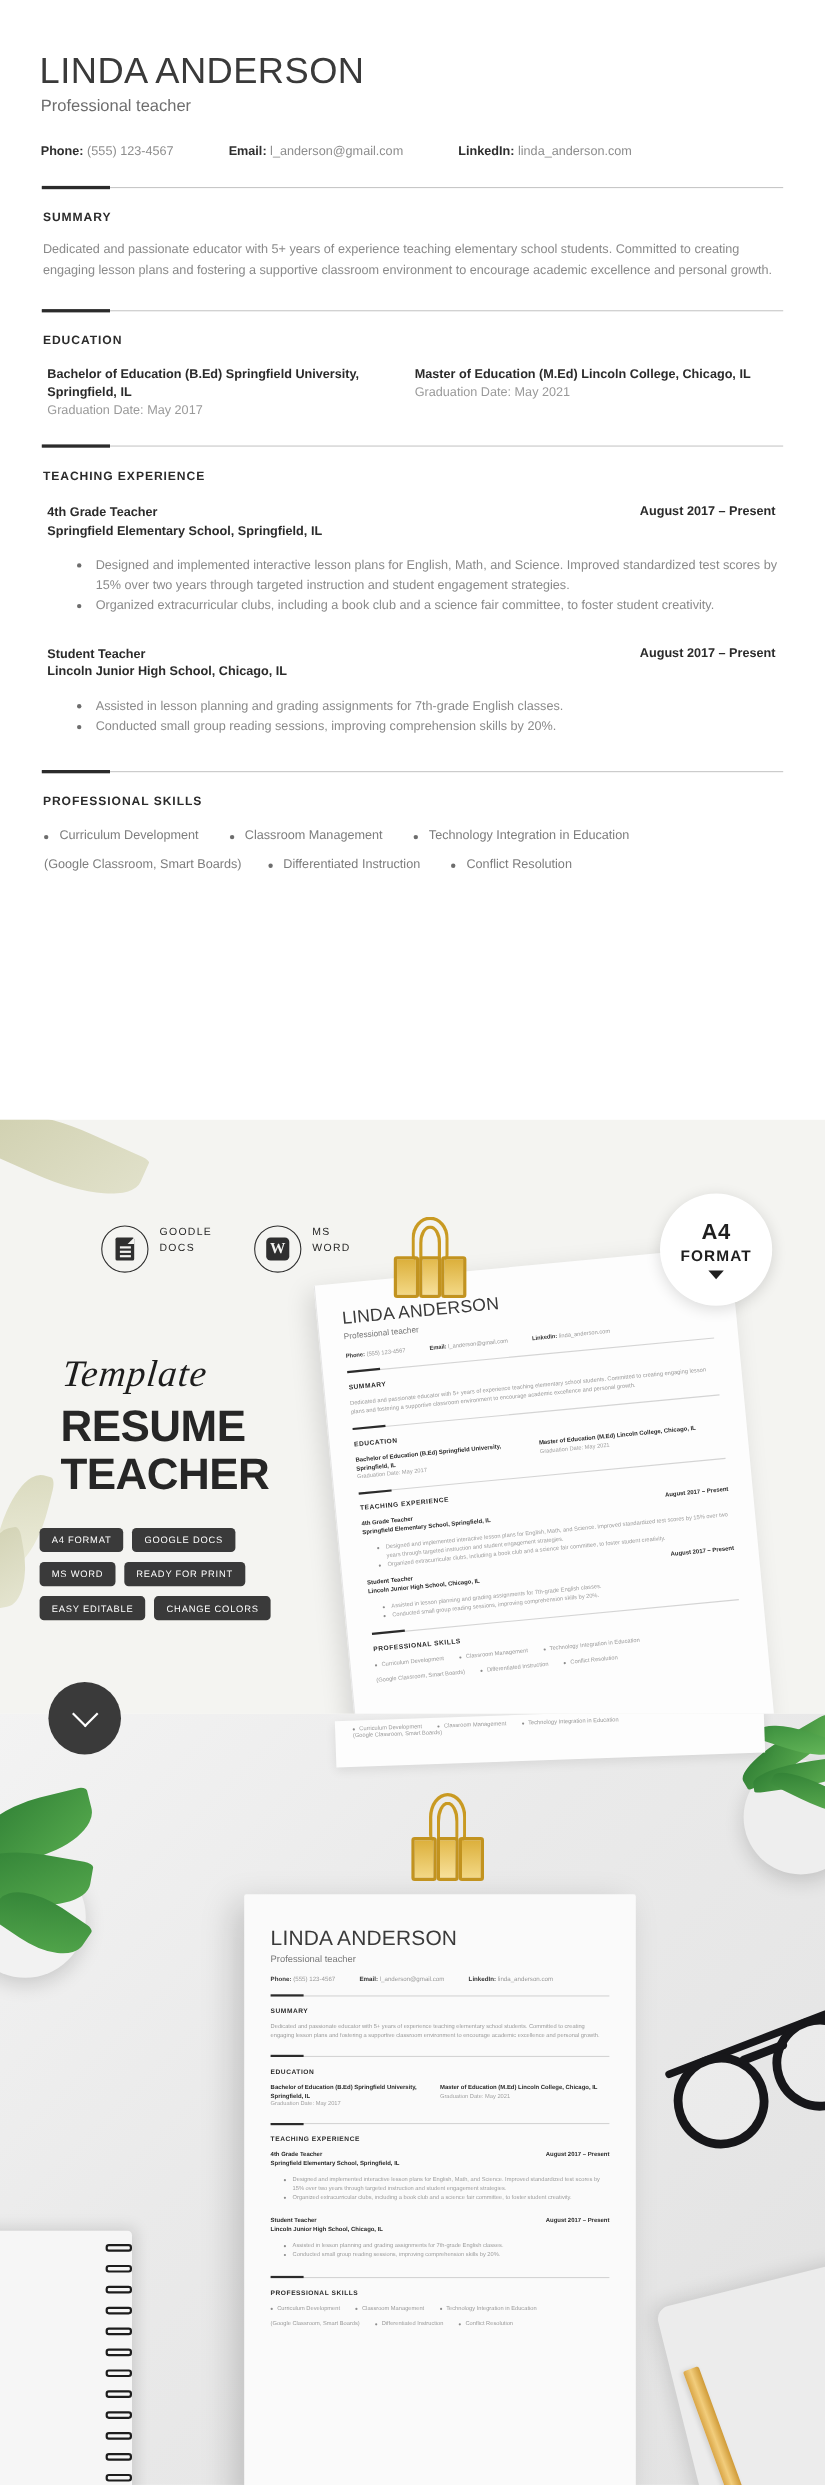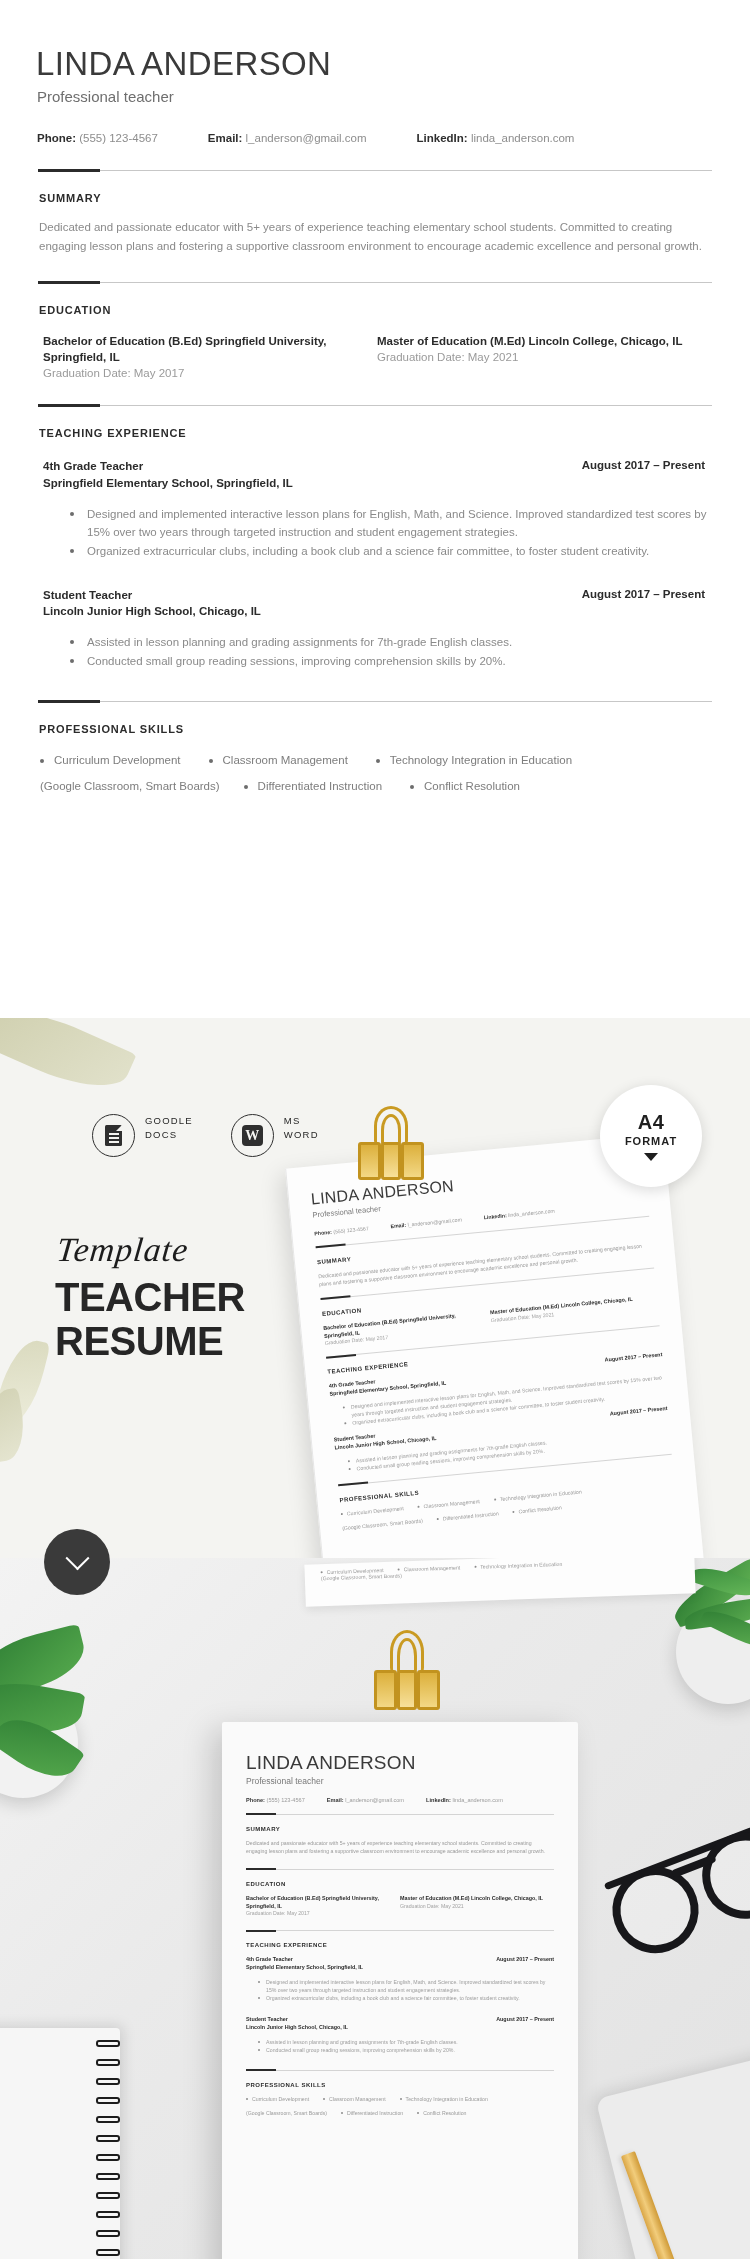--- a/index.html
+++ b/index.html
@@ -331,21 +331,21 @@
     left: 600px; top: 1085px;
     width: 102px; height: 102px;
     background: #fff;
     border-radius: 50%;
     box-shadow: 0 3px 14px rgba(0,0,0,0.14);
     display: flex; flex-direction: column;
     align-items: center; justify-content: center;
     z-index: 8;
   }
   .a4-top { font-size: 20px; font-weight: 700; color: #1f1f1f; letter-spacing: 0.5px; line-height: 1; }
-  .a4-bot { font-size: 11px; font-weight: 700; color: #1f1f1f; letter-spacing: 1px; margin-top: 3px; }
+  .a4-bot { font-size: 14px; font-weight: 700; color: #1f1f1f; letter-spacing: 1px; margin-top: 3px; }
   .a4-tri {
     margin-top: 6px;
     width: 0; height: 0;
     border-left: 7px solid transparent;
     border-right: 7px solid transparent;
     border-top: 8px solid #1f1f1f;
   }
 
   
   .photo {
@@ -583,24 +583,38 @@
       </div>
       <div class="fb-label">
         <span>MS</span><br>
         <span>WORD</span>
       </div>
     </div>
   </div>
 
   <div class="promo-script">Template</div>
   <div class="promo-big">
+    <div>RESUME</div>
     <div>TEACHER</div>
-    <div>RESUME</div>
-  </div>
-
+  </div>
+
+  <div class="tag-rows">
+    <div class="tag-row">
+      <span class="tag">A4 FORMAT</span>
+      <span class="tag">GOOGLE DOCS</span>
+    </div>
+    <div class="tag-row">
+      <span class="tag">MS WORD</span>
+      <span class="tag">READY FOR PRINT</span>
+    </div>
+    <div class="tag-row">
+      <span class="tag">EASY EDITABLE</span>
+      <span class="tag">CHANGE COLORS</span>
+    </div>
+  </div>
 
   <div class="mock-sheet">
     <div class="m-name">LINDA ANDERSON</div>
     <div class="m-role">Professional teacher</div>
     <div class="m-contact">
       <span><b>Phone:</b> <i style="font-style:normal">(555) 123-4567</i></span>
       <span><b>Email:</b> <i style="font-style:normal">l_anderson@gmail.com</i></span>
       <span><b>LinkedIn:</b> <i style="font-style:normal">linda_anderson.com</i></span>
     </div>
     <div class="m-rule"></div>

